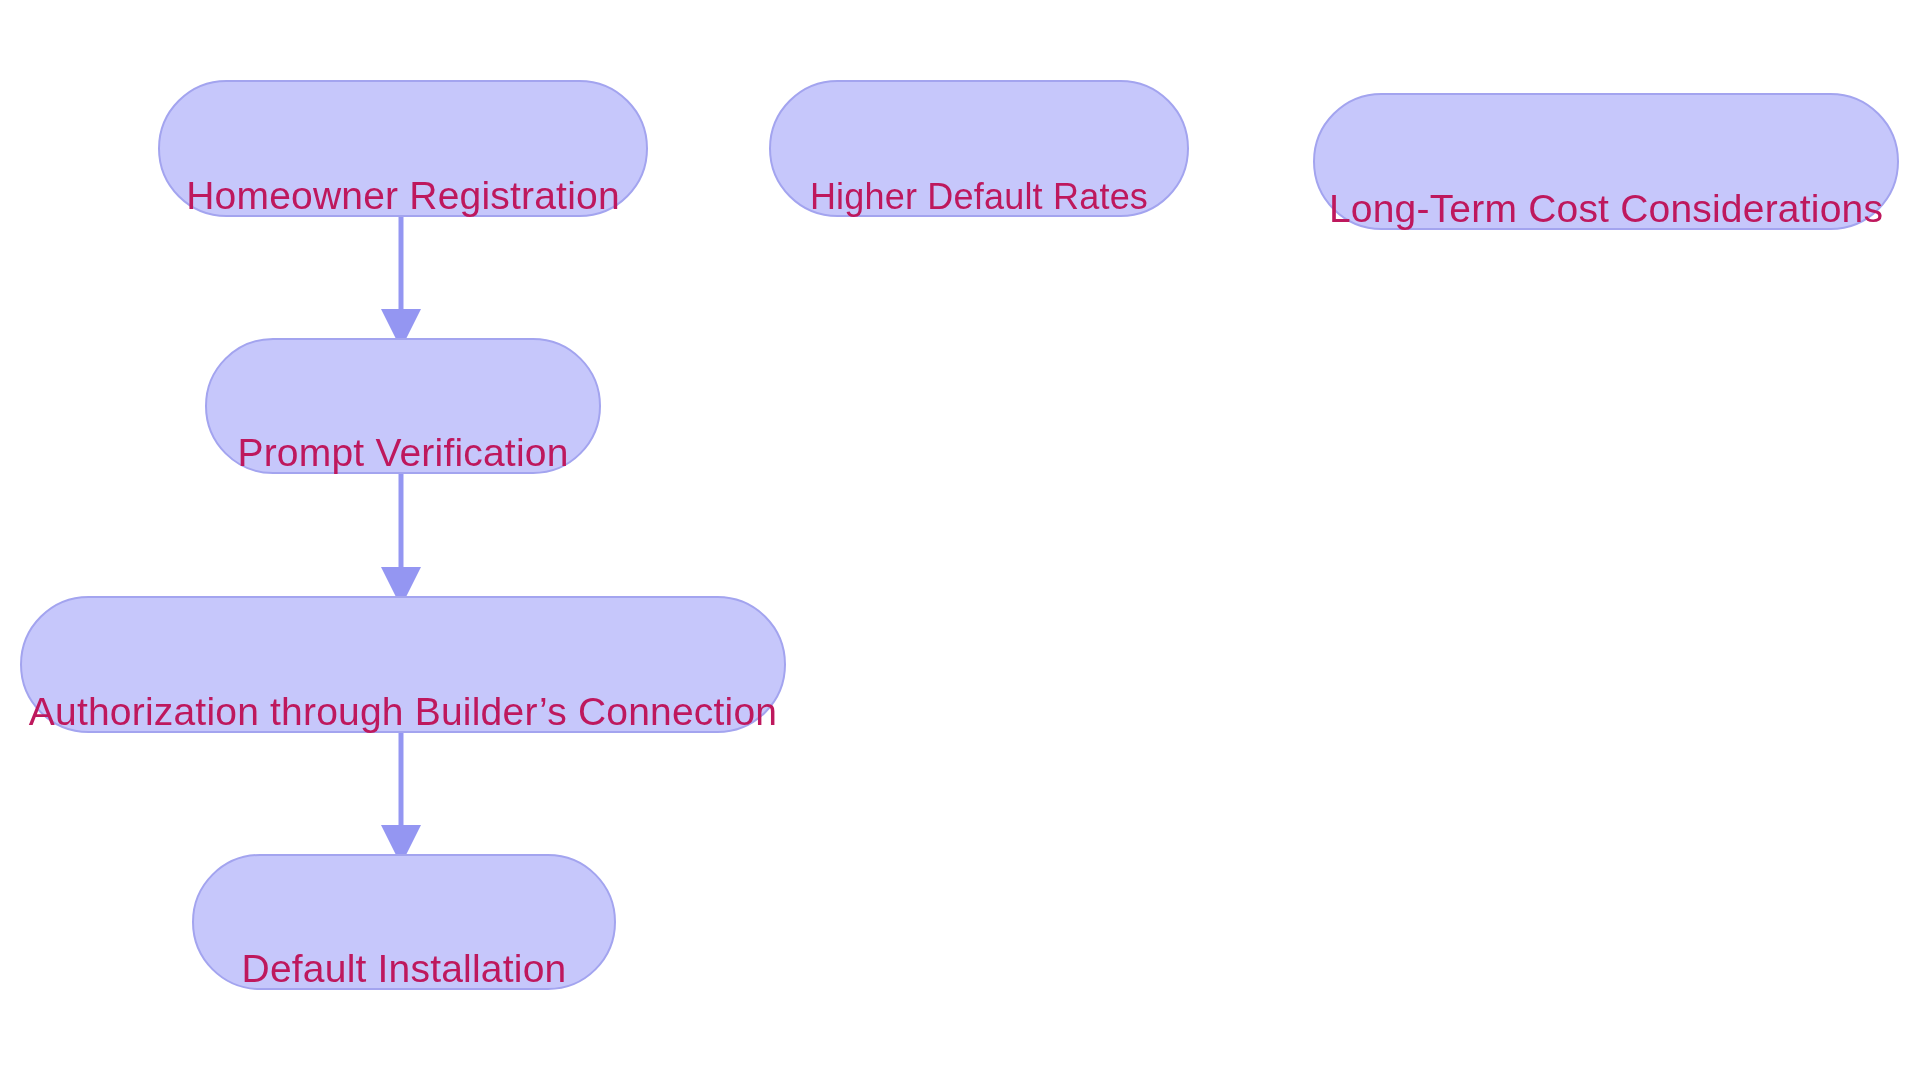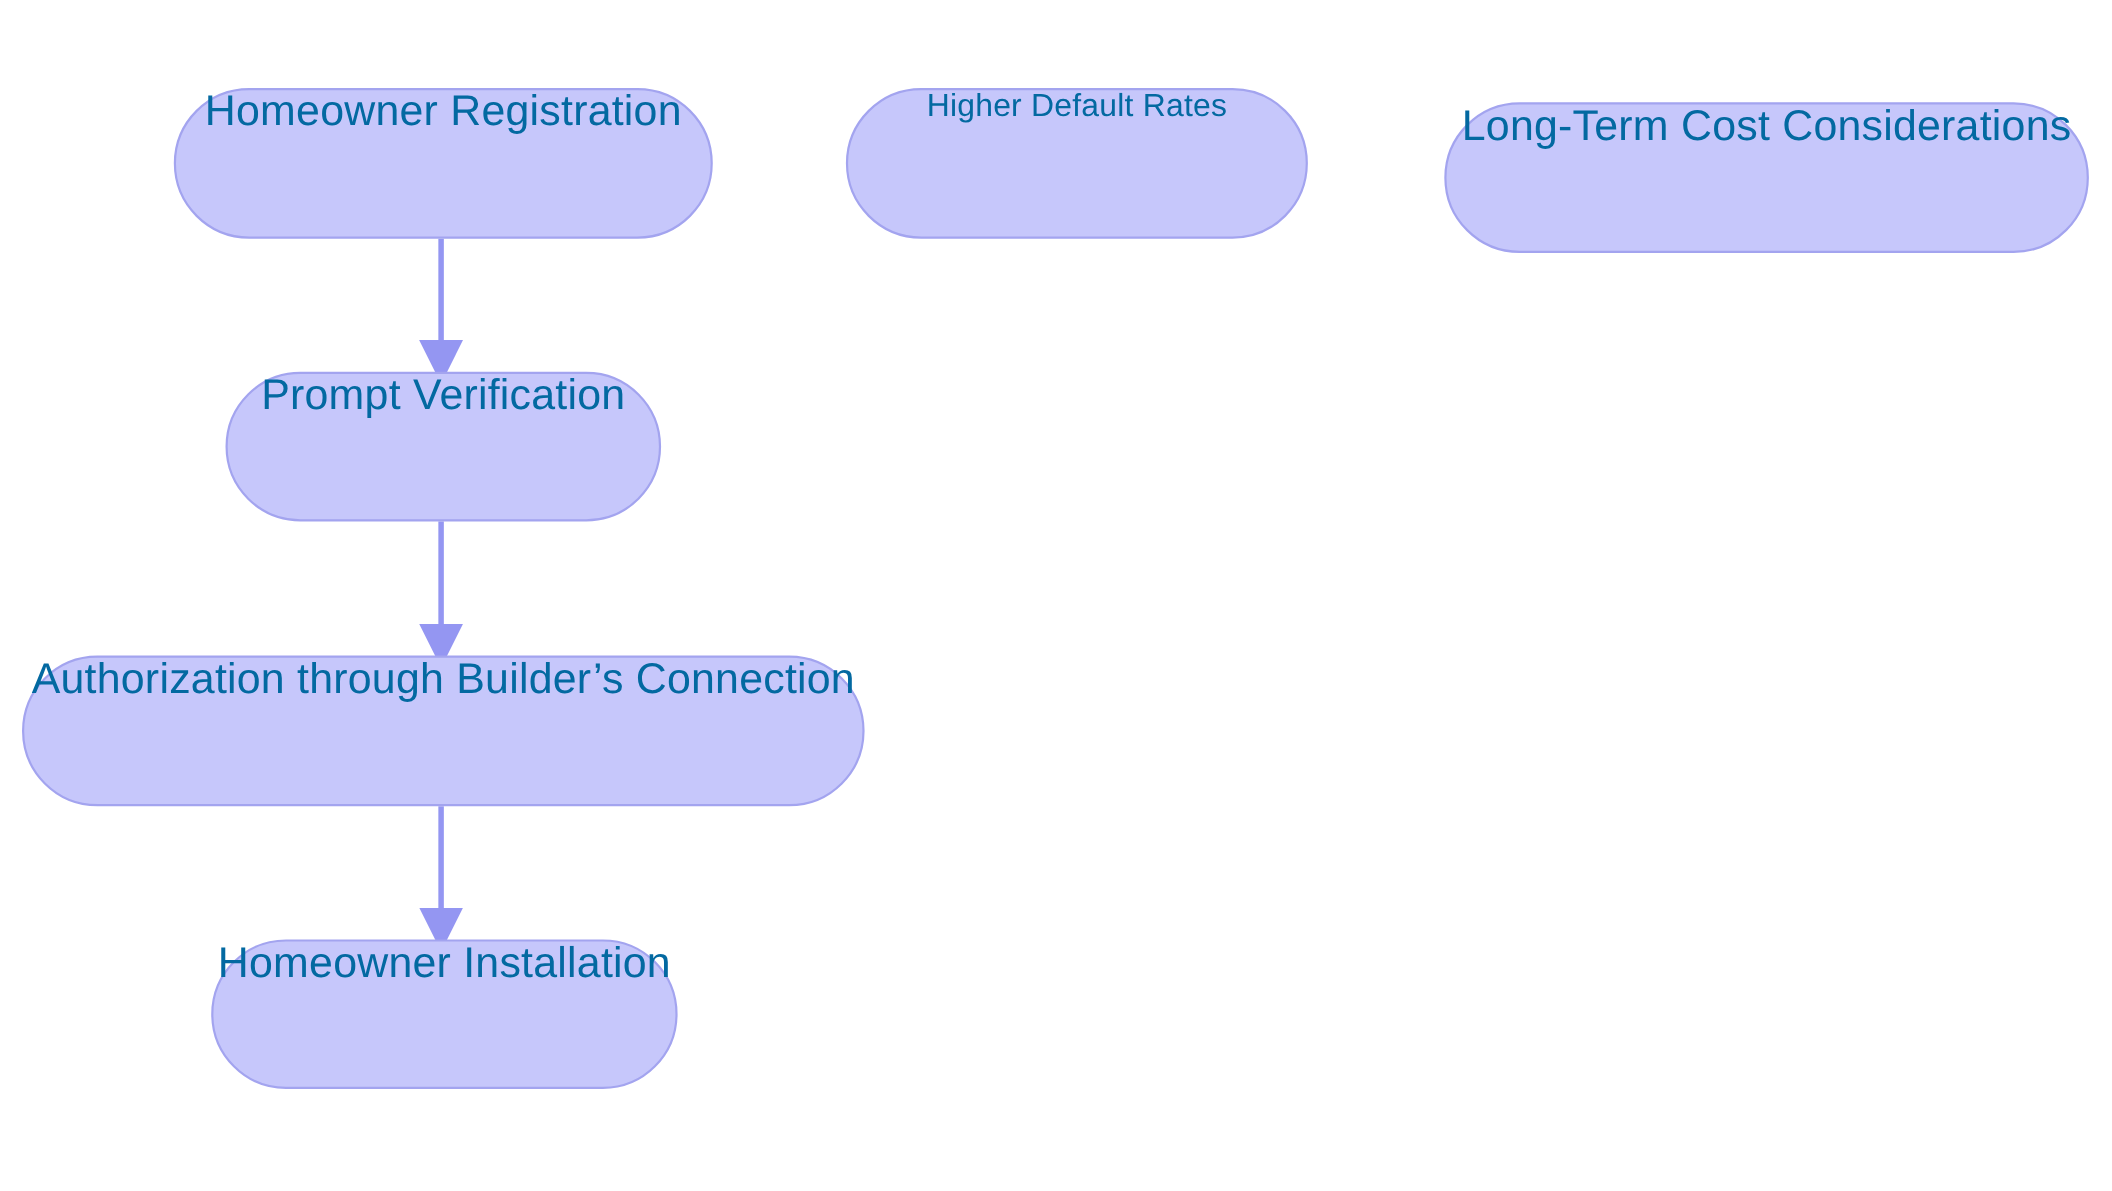--- a/index.html
+++ b/index.html
@@ -22,26 +22,26 @@
     left: 0;
     top: 0;
     width: 1920px;
     height: 1083px;
     pointer-events: none;
   }
   .node {
     position: absolute;
     box-sizing: border-box;
     display: flex;
-    align-items: flex-start;
+    align-items: flex-end;
     justify-content: center;
     background: #c6c7fb;
     border: 2px solid #a3a4ef;
     border-radius: 999px;
-    color: #0369a1;
+    color: #be185d;
     font-family: "Liberation Sans", sans-serif;
     font-weight: 400;
     letter-spacing: 0.2px;
     white-space: nowrap;
   }
   .node-label {
     display: block;
     line-height: 1;
   }
 
@@ -57,21 +57,21 @@
   #node-authorization {
     left: 20px;   top: 596px; width: 766px;  height: 137px;
     font-size: 39px;
   }
   #node-schedule-installation {
     left: 192px;  top: 854px; width: 424px;  height: 136px;
     font-size: 39px;
   }
   #node-higher-default-rates {
     left: 769px;  top: 80px;  width: 420px;  height: 137px;
-    font-size: 29px;
+    font-size: 36px;
   }
   #node-long-term-cost {
     left: 1313px; top: 93px;  width: 586px;  height: 137px;
     font-size: 39px;
   }
 </style>
 </head>
 <body>
 
 <div id="canvas">
@@ -102,21 +102,21 @@
 
   <div class="node" id="node-prompt-verification">
     <span class="node-label">Prompt Verification</span>
   </div>
 
   <div class="node" id="node-authorization">
     <span class="node-label">Authorization through Builder’s Connection</span>
   </div>
 
   <div class="node" id="node-schedule-installation">
-    <span class="node-label">Homeowner Installation</span>
+    <span class="node-label">Default Installation</span>
   </div>
 
   <div class="node" id="node-higher-default-rates">
     <span class="node-label">Higher Default Rates</span>
   </div>
 
   <div class="node" id="node-long-term-cost">
     <span class="node-label">Long-Term Cost Considerations</span>
   </div>
 

